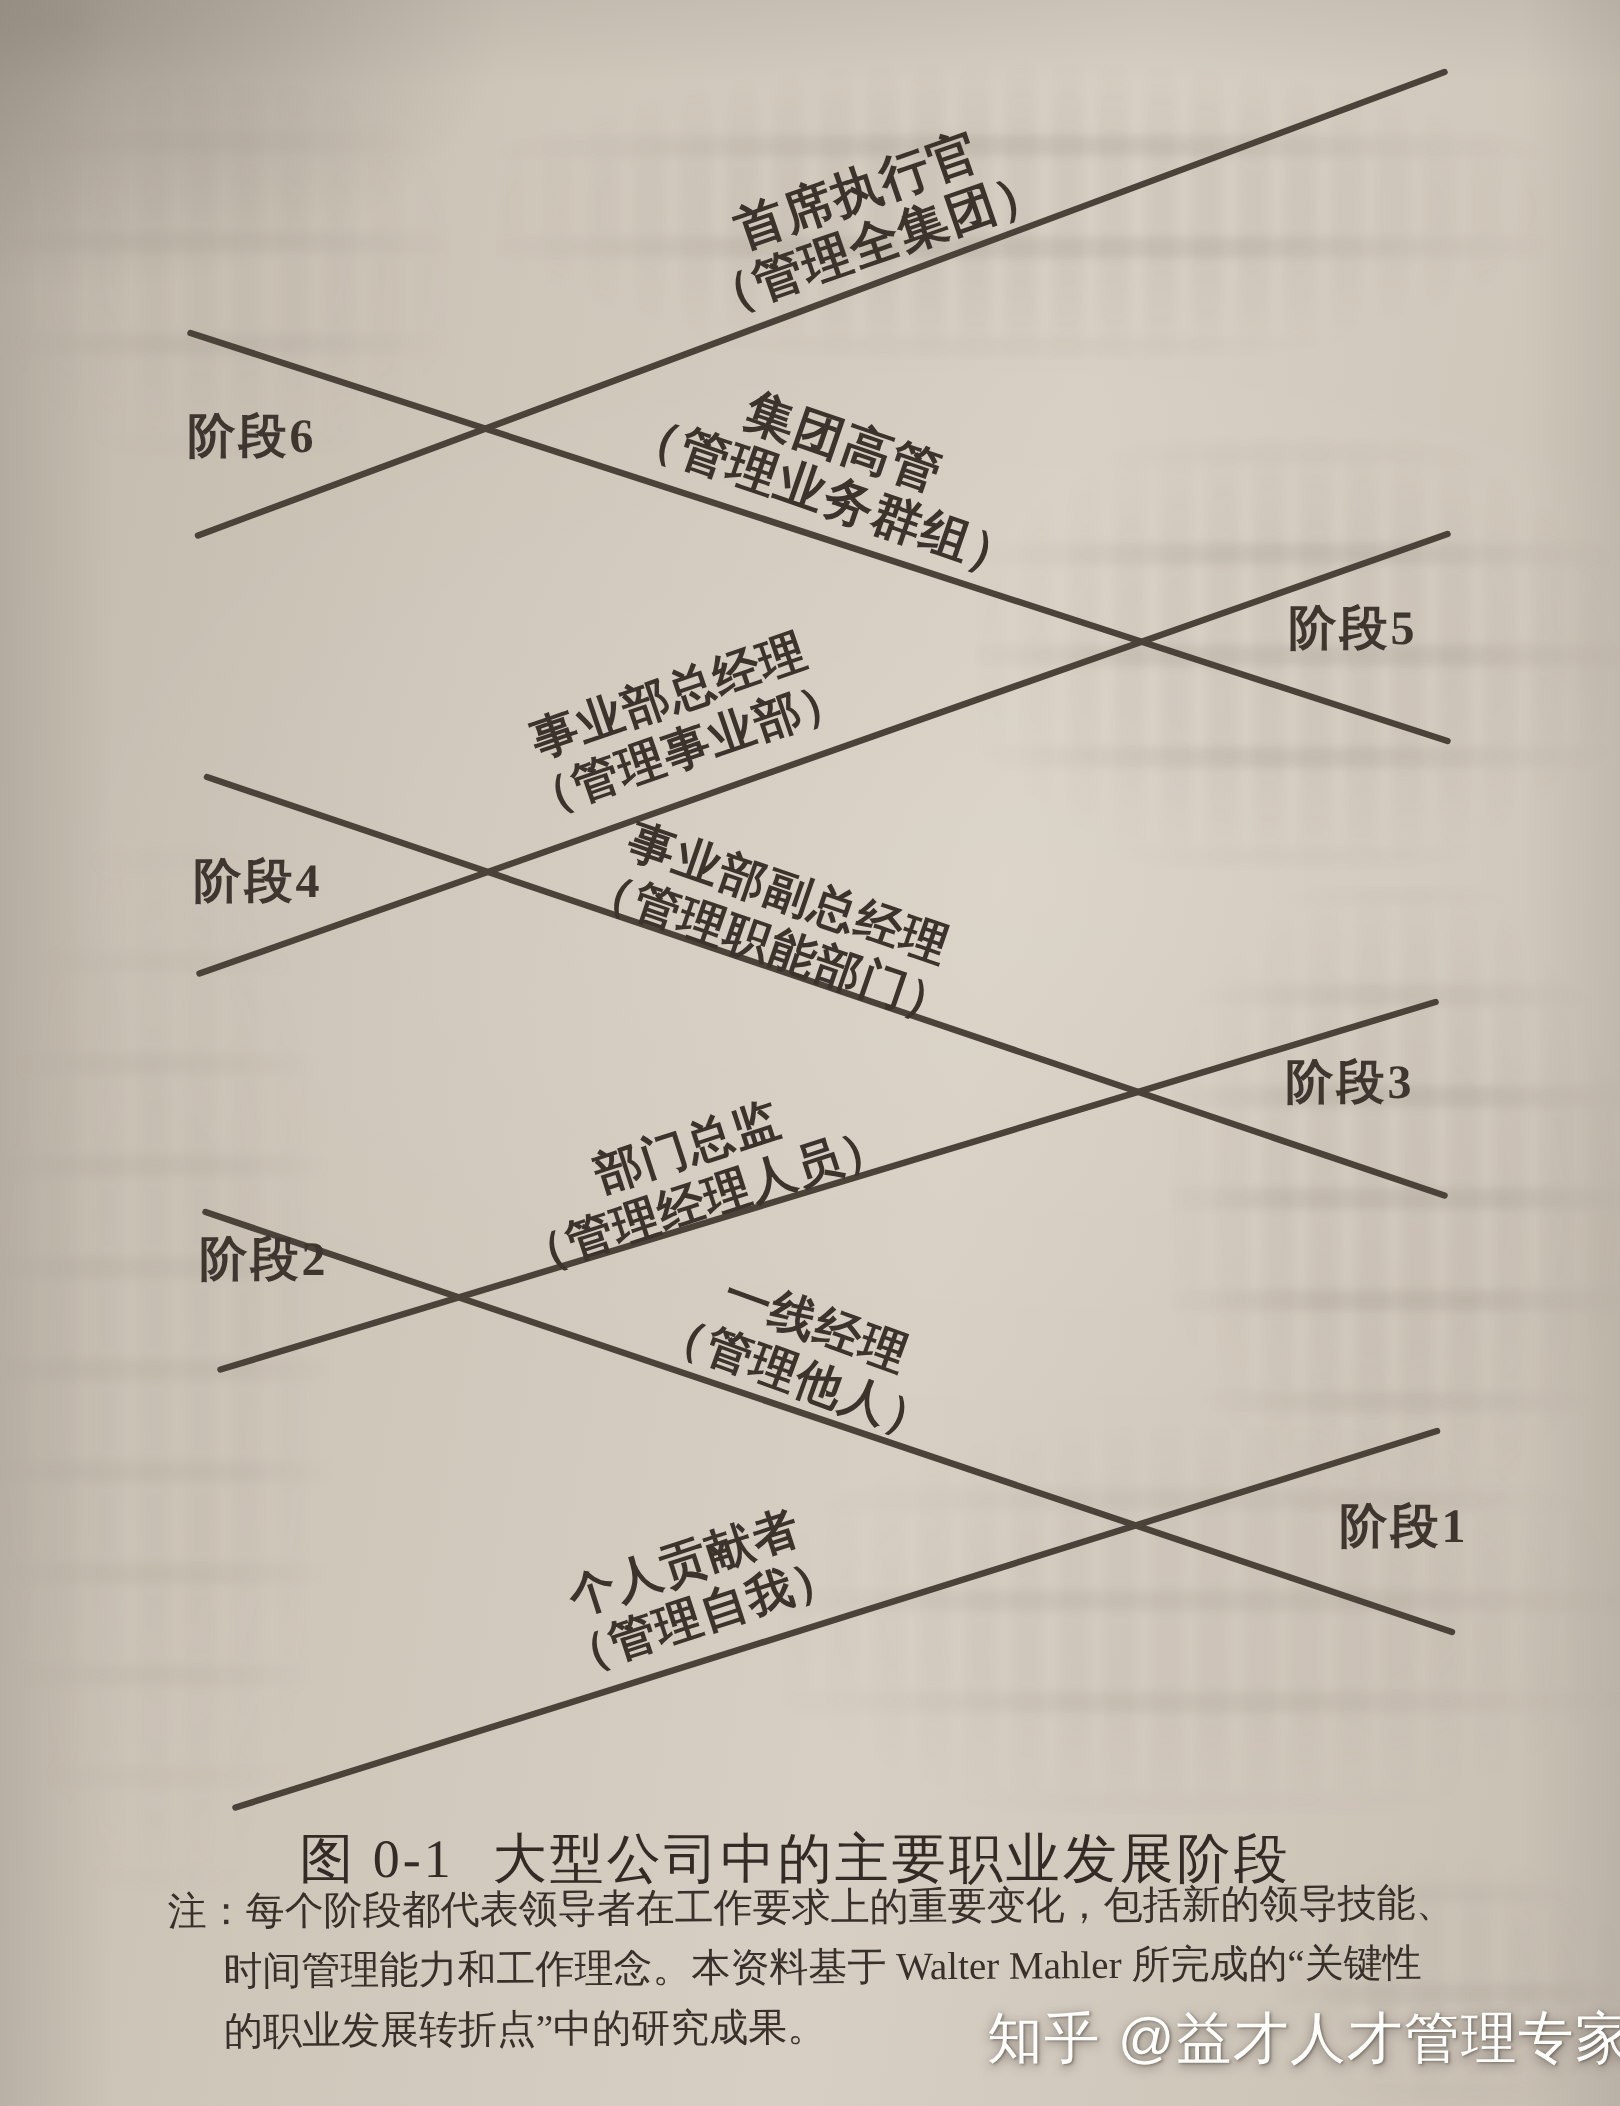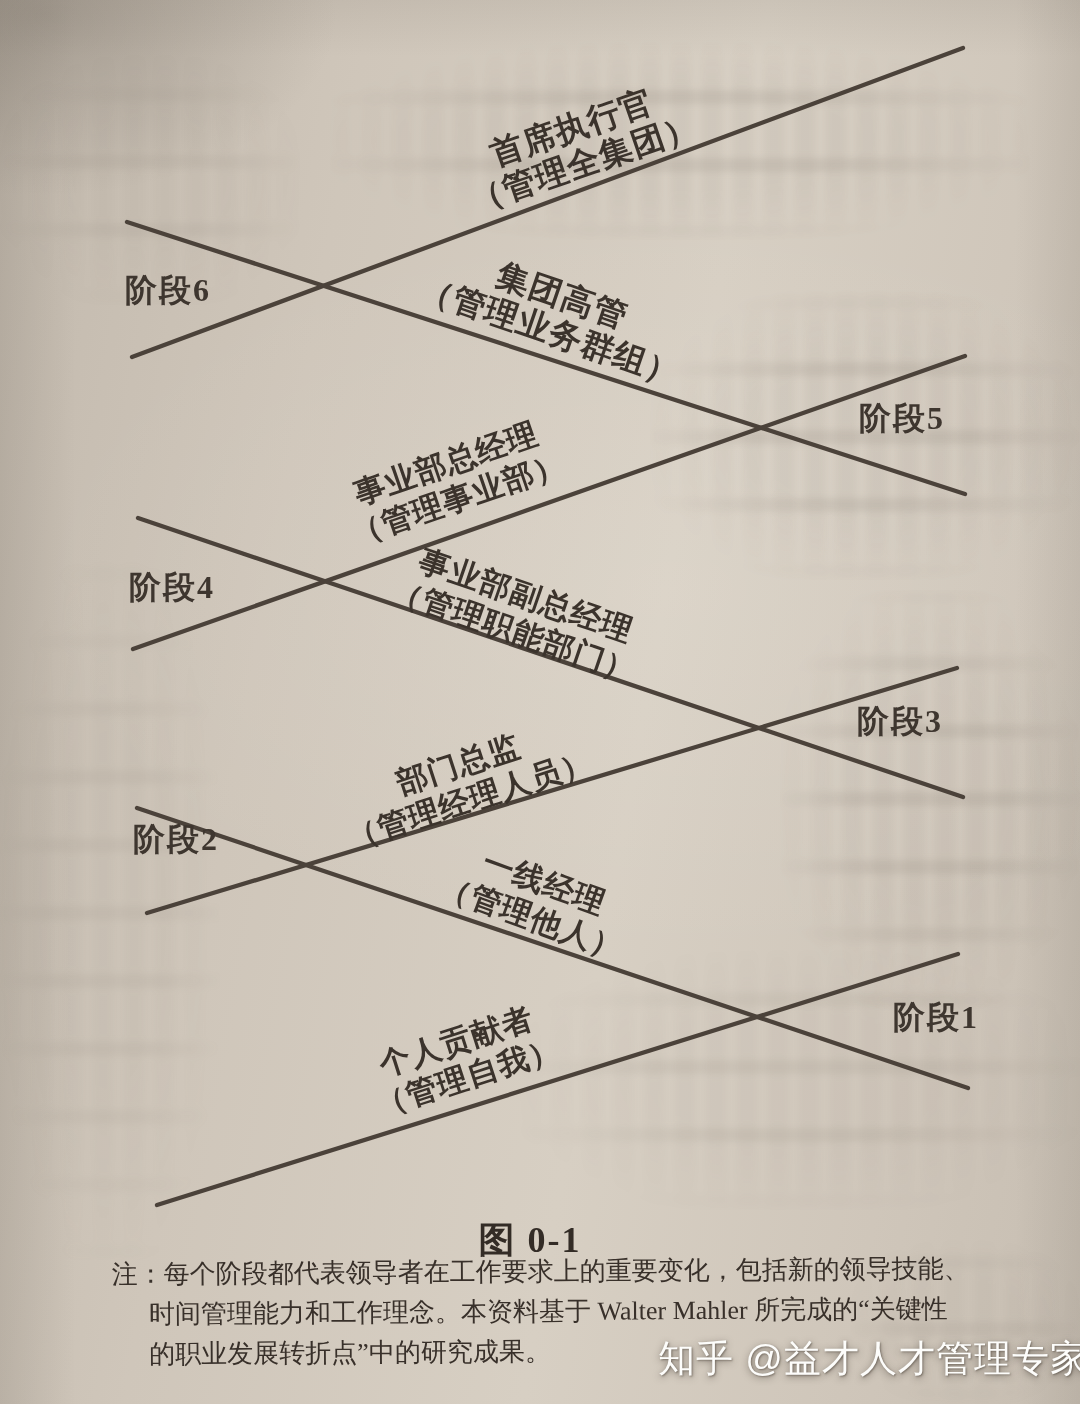--- a/index.html
+++ b/index.html
@@ -31,21 +31,21 @@
     text-align:center;white-space:nowrap;color:#3b332c;
     font-size:31px;line-height:37px;font-weight:600;letter-spacing:1px;
   }
   .stage{
     position:absolute;transform:translate(-50%,-50%);
     white-space:nowrap;color:#3e362f;font-size:32px;font-weight:600;letter-spacing:2px;
   }
   .caption{
     position:absolute;left:530px;top:1240px;transform:translate(-50%,-50%);
     display:flex;gap:26px;white-space:nowrap;color:#332c26;
-    font-size:36px;font-weight:700;letter-spacing:2px;
+    font-size:36px;font-weight:400;letter-spacing:2px;
   }
   .note{
     position:absolute;left:112px;top:1252px;width:870px;
     transform:rotate(-0.4deg);color:#38302a;
     font-size:26px;line-height:40px;font-weight:500;
   }
   .note .cont{margin-left:37px;}
   .watermark{
     position:absolute;left:873px;top:1359px;transform:translate(-50%,-50%);
     white-space:nowrap;font-family:"Liberation Sans","DejaVu Sans",sans-serif;
@@ -107,20 +107,21 @@
 
   <div class="stage" style="left:168px;top:291px;">阶段6</div>
   <div class="stage" style="left:902px;top:419px;">阶段5</div>
   <div class="stage" style="left:172px;top:588px;">阶段4</div>
   <div class="stage" style="left:900px;top:722px;">阶段3</div>
   <div class="stage" style="left:176px;top:840px;">阶段2</div>
   <div class="stage" style="left:936px;top:1018px;">阶段1</div>
 
   <div class="caption">
     <span>图 0-1</span>
+    <span>大型公司中的主要职业发展阶段</span>
   </div>
 
   <div class="note">
     <div>注：每个阶段都代表领导者在工作要求上的重要变化，包括新的领导技能、</div>
     <div class="cont">时间管理能力和工作理念。本资料基于 Walter Mahler 所完成的“关键性</div>
     <div class="cont">的职业发展转折点”中的研究成果。</div>
   </div>
 
   <div class="watermark">知乎 @益才人才管理专家</div>
 

